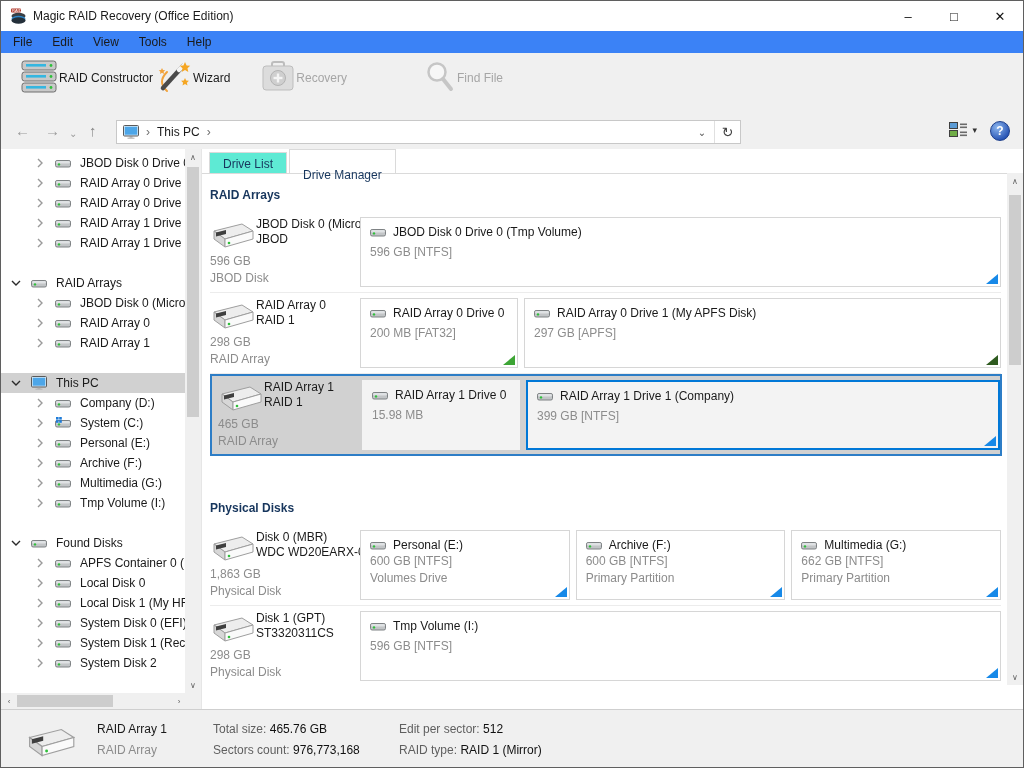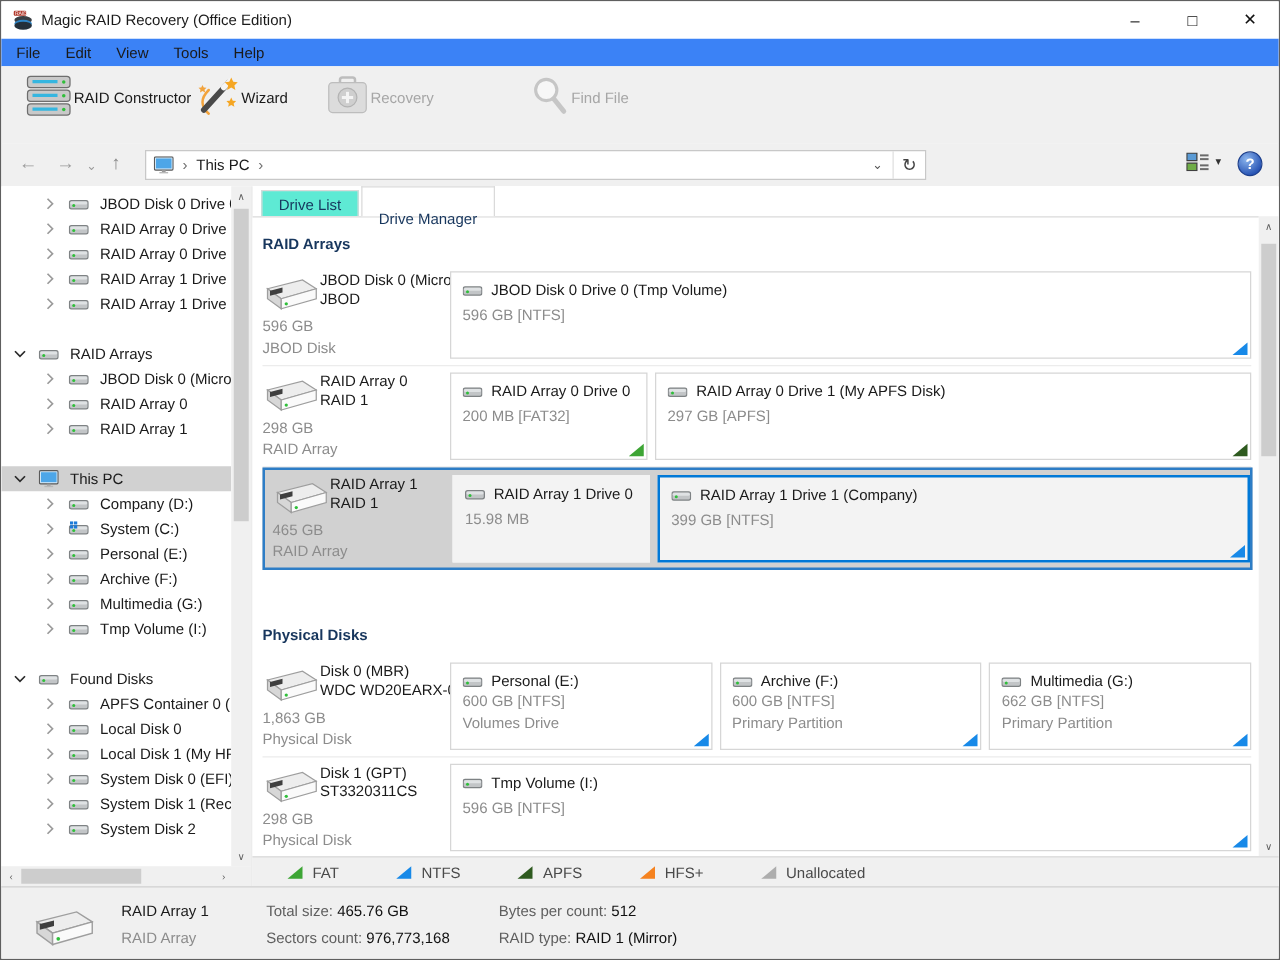--- a/index.html
+++ b/index.html
@@ -778,56 +778,34 @@
           </div>
         </div>
       </div>
 
       <div class="vscroll main-vscroll">
         <div class="sb-ar" style="top:0">∧</div>
         <div class="sb-thumb" style="top:22px; height:170px"></div>
         <div class="sb-ar" style="bottom:0">∨</div>
       </div>
 
-      <div class="legendbar">
-        <span class="leg">
-            <span class="ltri fat" style="border-bottom-color:#3da535"></span>
-            <span>FAT</span>
-          </span>
-        <span class="leg">
-            <span class="ltri" style="border-bottom-color:#1789e8"></span>
-            <span>NTFS</span>
-          </span>
-        <span class="leg">
-            <span class="ltri" style="border-bottom-color:#2e5a1f"></span>
-            <span>APFS</span>
-          </span>
-        <span class="leg">
-            <span class="ltri" style="border-bottom-color:#f5821f"></span>
-            <span>HFS+</span>
-          </span>
-        <span class="leg">
-            <span class="ltri" style="border-bottom-color:#adadad"></span>
-            <span>Unallocated</span>
-          </span>
-      </div>
     </div>
   </div>
 
   <div class="statusbar">
     <span class="sb-icon"><svg width="50" height="34" viewBox="0 0 44 30">
           <use href="#disk-big"></use>
         </svg></span>
     <div class="sb-col sb-c1">
       <div>RAID Array 1</div>
       <div class="sb-gray">RAID Array</div>
     </div>
     <div class="sb-col sb-c2">
       <div><span class="sb-label">Total size:</span> <span class="sb-value">465.76 GB</span></div>
       <div><span class="sb-label">Sectors count:</span> <span class="sb-value">976,773,168</span></div>
     </div>
     <div class="sb-col">
-      <div><span class="sb-label">Bytes per count:</span> <span class="sb-value">512</span></div>
+      <div><span class="sb-label">Edit per sector:</span> <span class="sb-value">512</span></div>
       <div><span class="sb-label">RAID type:</span> <span class="sb-value">RAID 1 (Mirror)</span></div>
     </div>
   </div>
 
 </div>
 
 </body></html>

